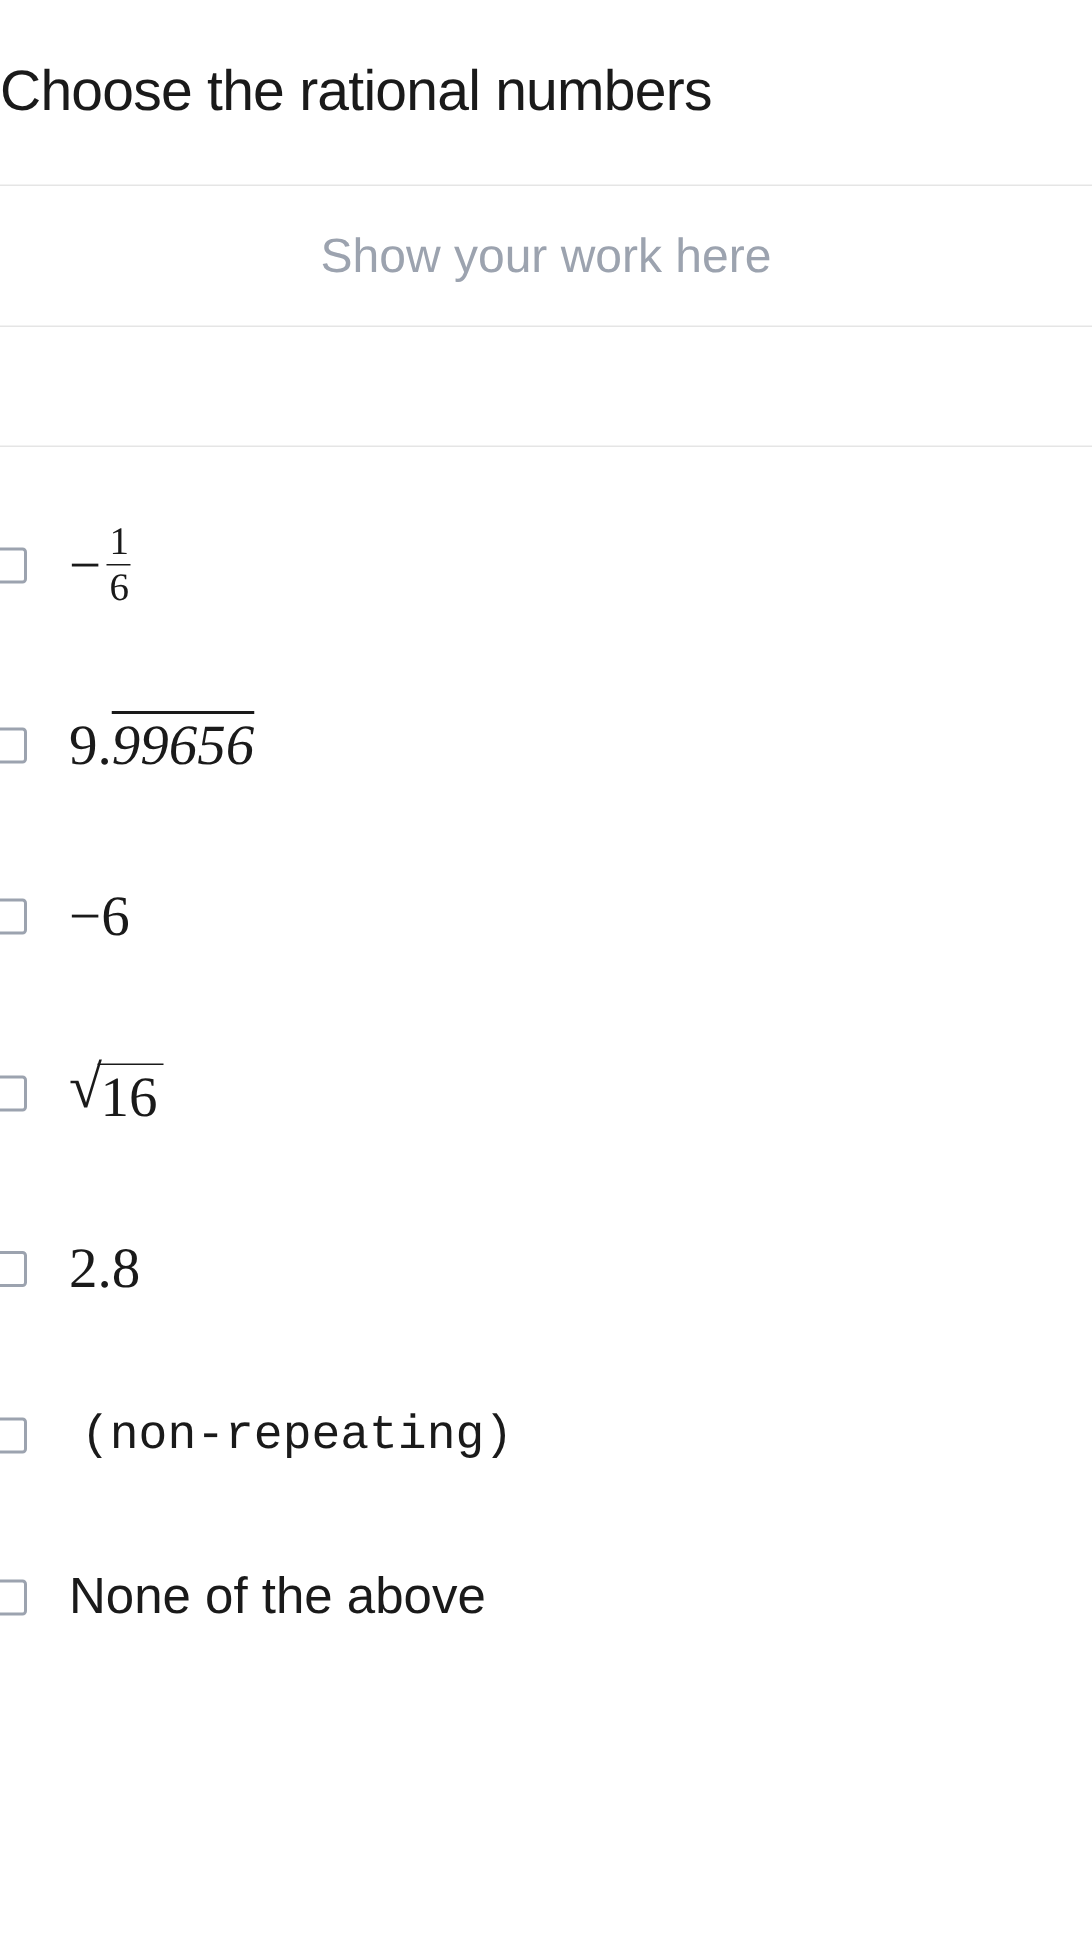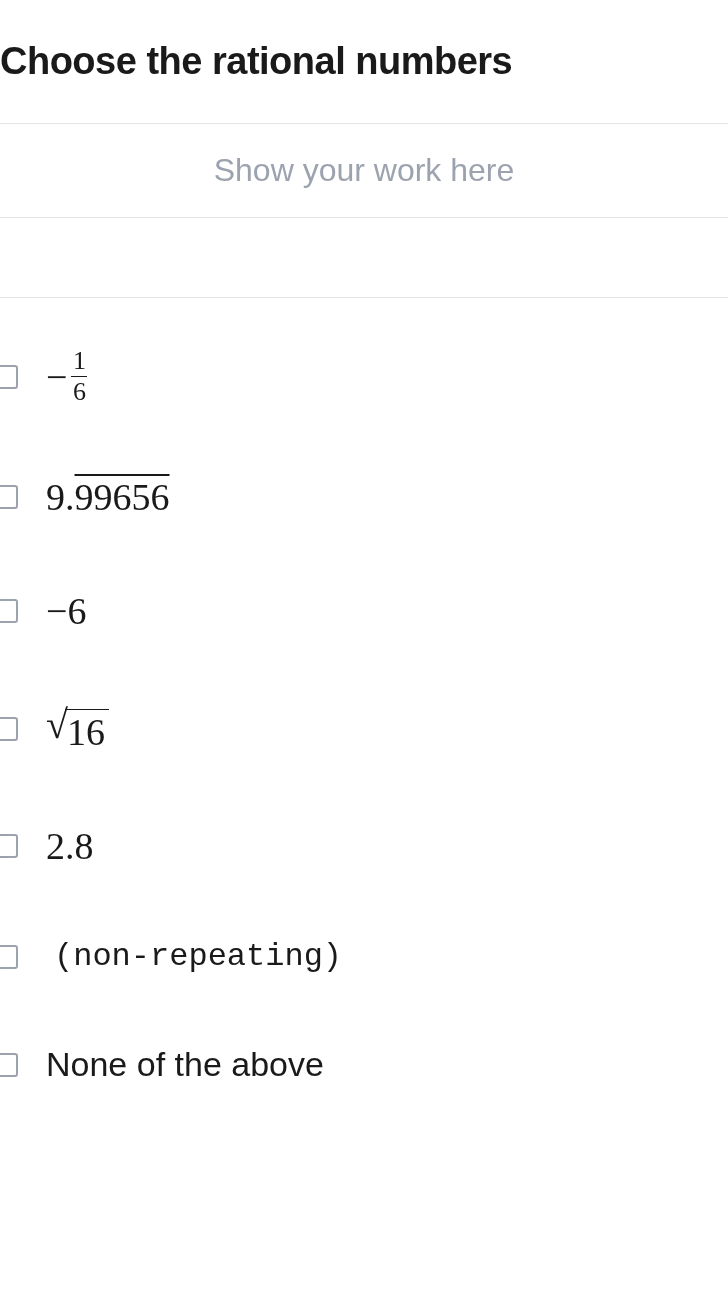--- a/index.html
+++ b/index.html
@@ -9,21 +9,21 @@
     }
     body {
       font-family: -apple-system, BlinkMacSystemFont, 'Segoe UI', Helvetica, Arial, sans-serif;
       width: 728px;
       height: 1289px;
       background: #ffffff;
       color: #1a1a1a;
     }
     .question-title {
       font-size: 38px;
-      font-weight: 700;
+      font-weight: 400;
       padding: 40px 0 40px 0;
       letter-spacing: -0.5px;
     }
     .work-area {
       border-top: 1px solid #e5e5e5;
       border-bottom: 1px solid #e5e5e5;
       padding: 28px 0;
       margin-bottom: 0;
     }
     .work-placeholder {
@@ -84,20 +84,21 @@
       width: 100%;
       min-width: 16px;
       border-top: 1.5px solid #1a1a1a;
     }
     .frac-den {
       padding-top: 2px;
     }
     .overline {
       text-decoration: overline;
       text-decoration-thickness: 1.5px;
+      font-style: italic;
     }
     .sqrt-wrap {
       display: inline-flex;
       align-items: flex-start;
     }
     .radical {
       font-size: 40px;
       line-height: 1;
       position: relative;
       top: 2px;

